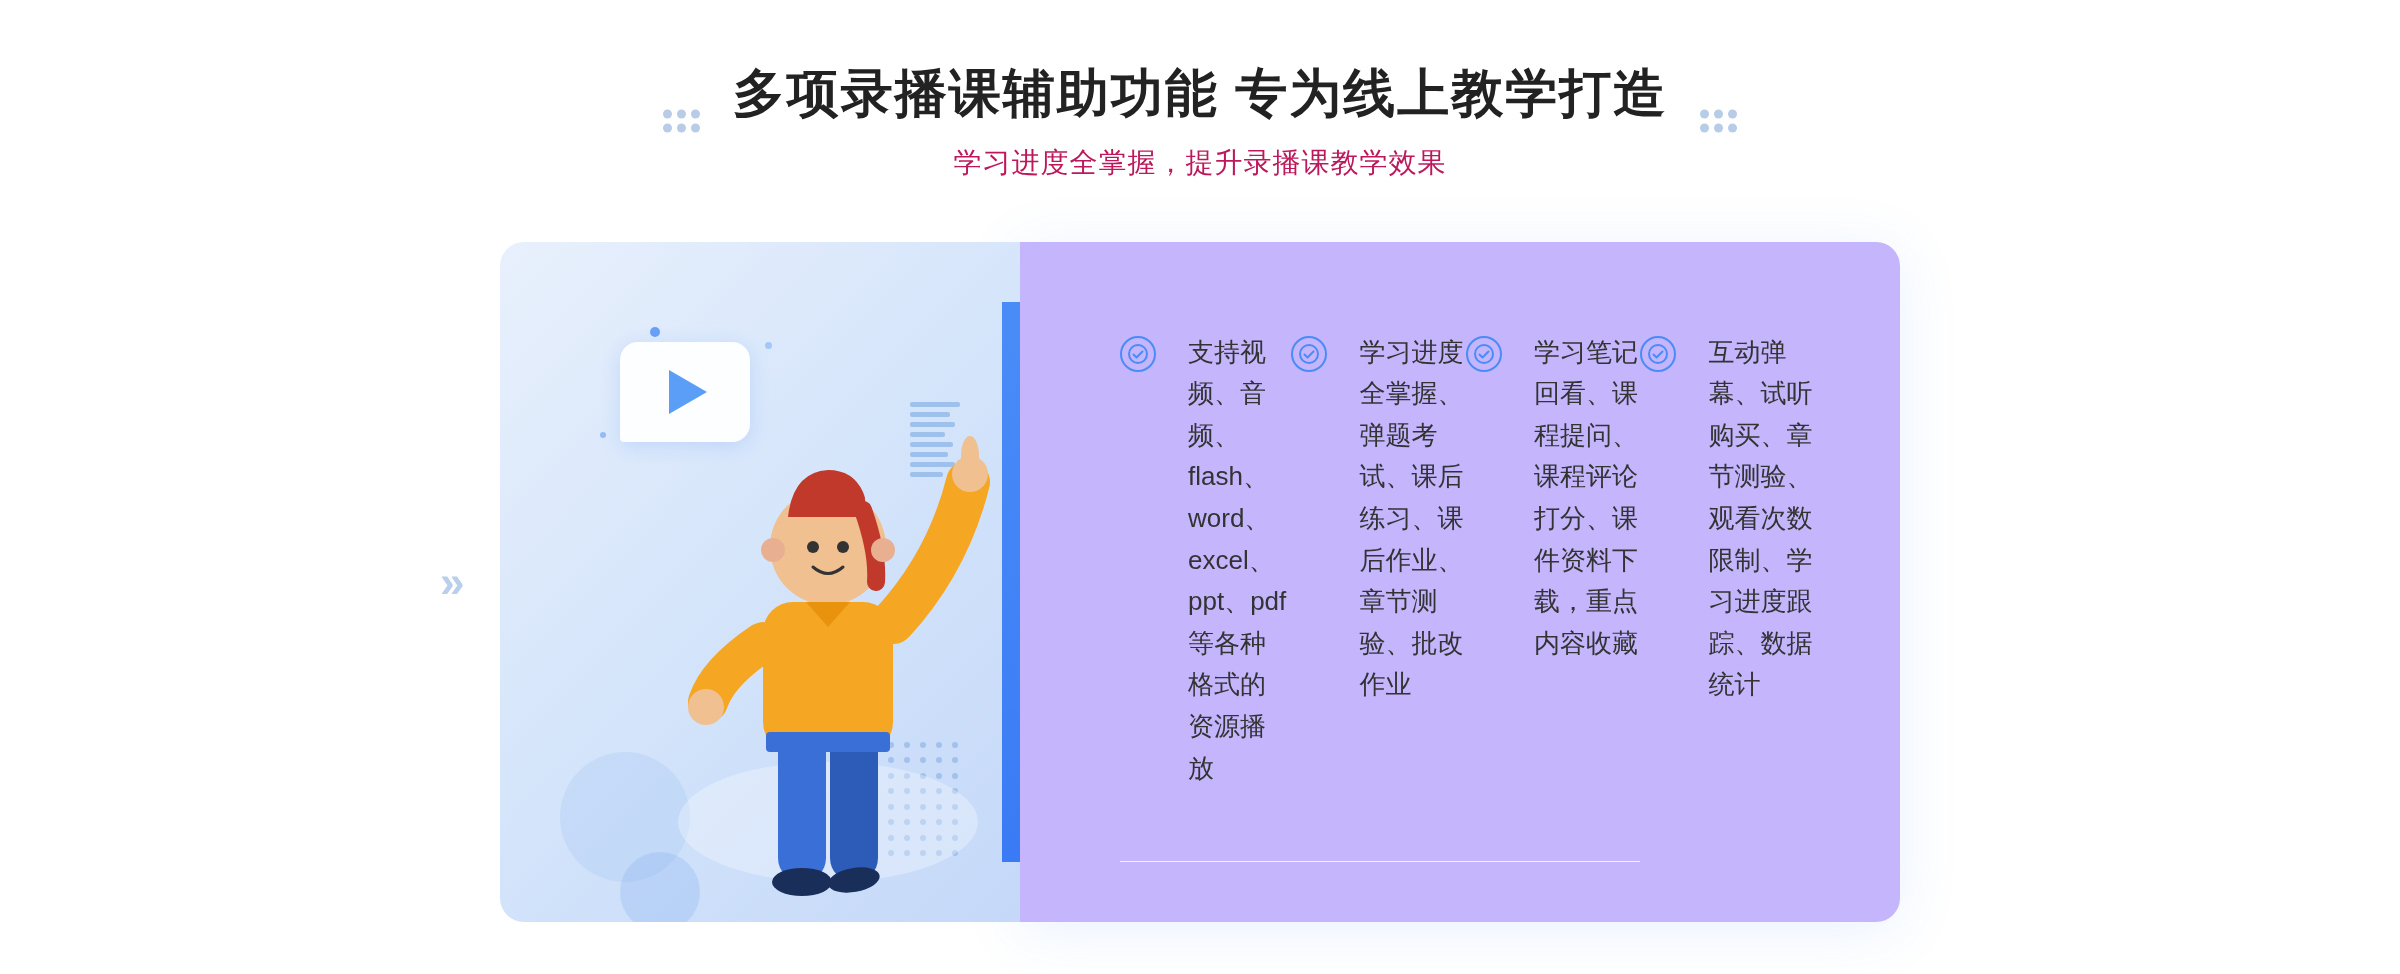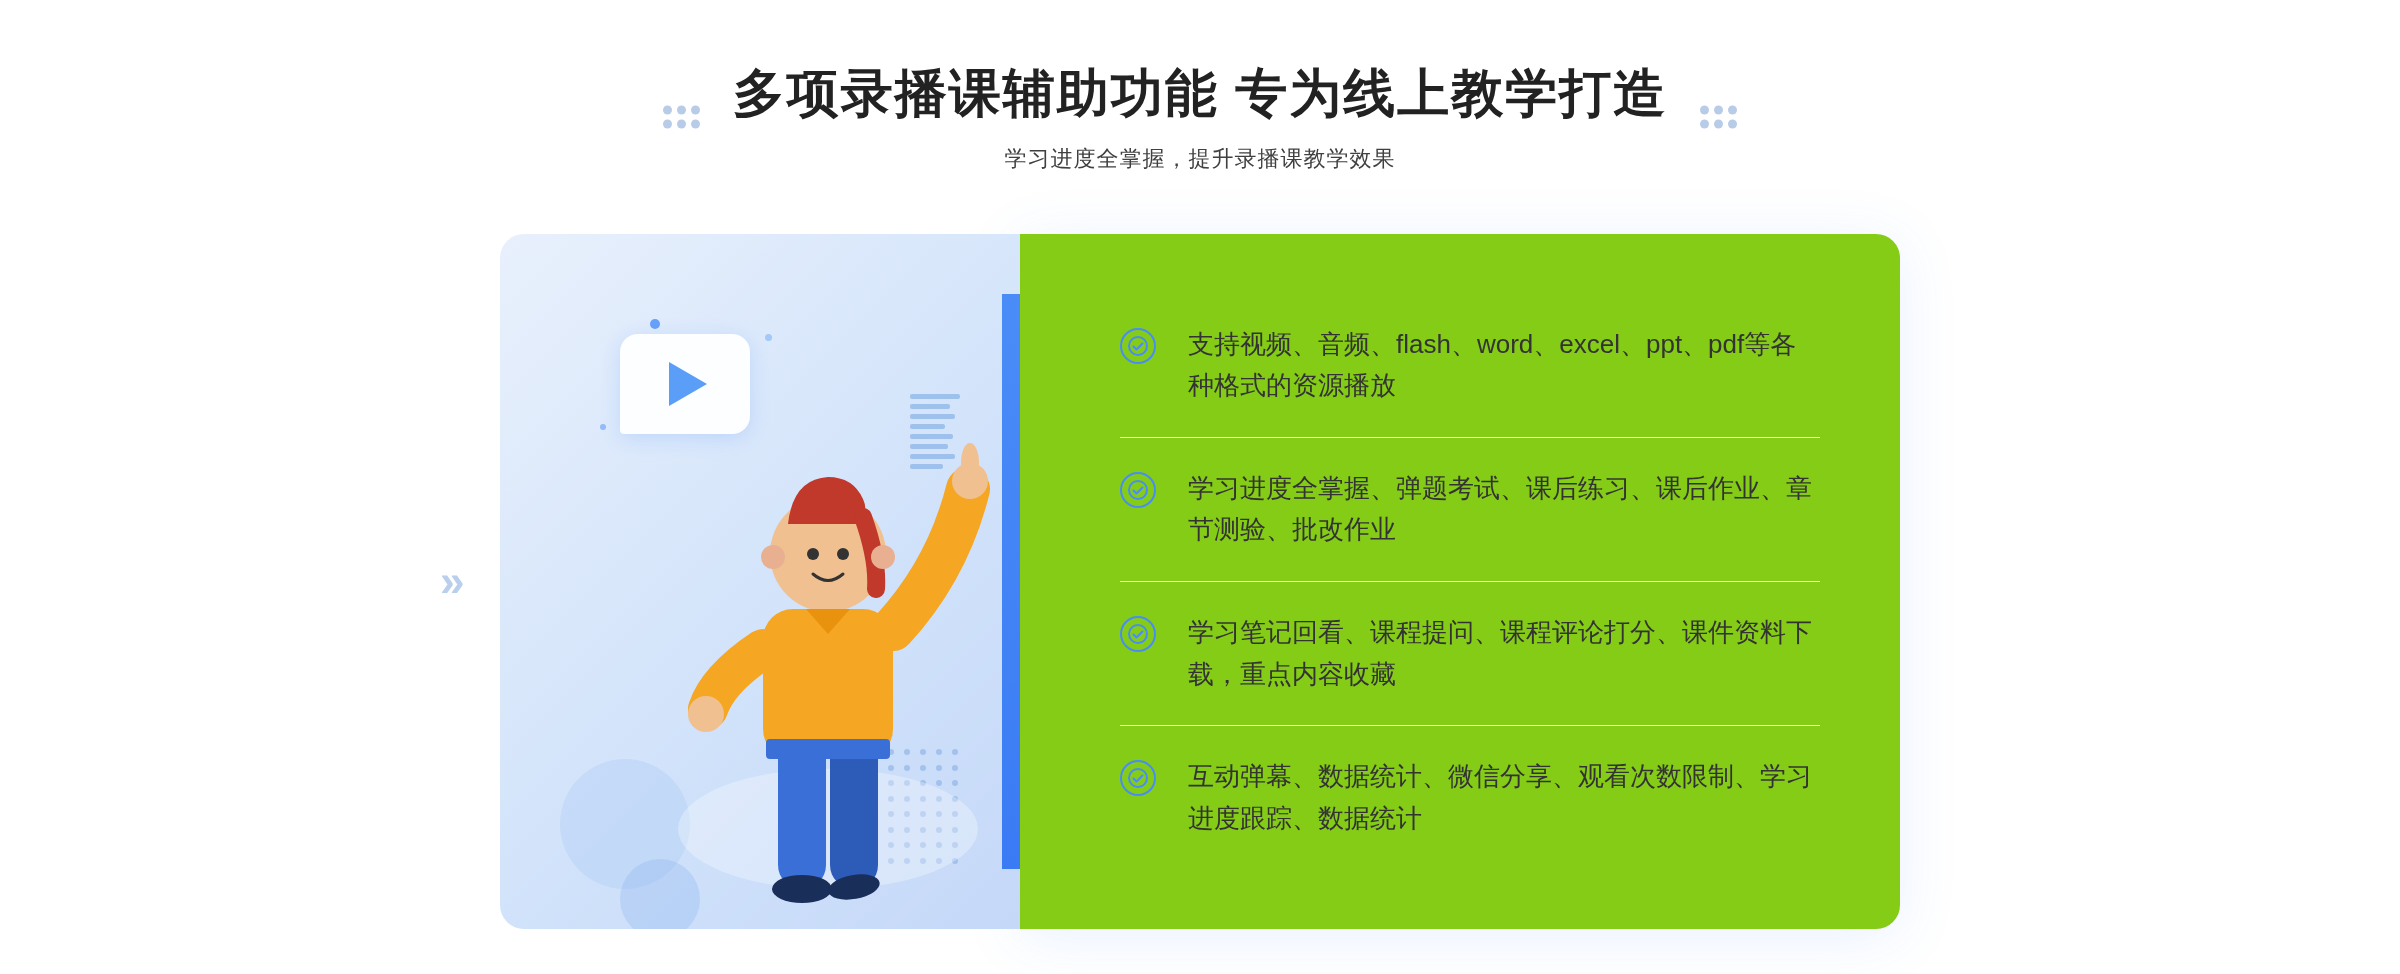--- a/index.html
+++ b/index.html
@@ -39,22 +39,22 @@
       font-size: 52px;
       font-weight: 700;
       color: #222222;
       letter-spacing: 2px;
       line-height: 1.3;
       display: inline-block;
       position: relative;
     }
 
     .sub-title {
-      font-size: 22px;
-      color: #404040;
+      font-size: 28px;
+      color: #be185d;
       margin-top: 16px;
       font-weight: 400;
       letter-spacing: 1px;
     }
 
     .content-section {
       display: flex;
       align-items: stretch;
       width: 1400px;
       min-height: 680px;
@@ -152,26 +152,25 @@
       bottom: 0;
       left: 50%;
       transform: translateX(-30%);
       width: 340px;
       height: 560px;
     }
 
     
     .content-card {
       flex: 1;
-      background: #84cc16;
+      background: #c4b5fd;
       border-radius: 0 24px 24px 0;
       box-shadow: 0 8px 60px rgba(74, 140, 247, 0.12);
       padding: 60px 80px 60px 100px;
       display: flex;
-      flex-direction: column;
       justify-content: space-around;
     }
 
     .feature-item {
       display: flex;
       align-items: flex-start;
       padding: 30px 0;
       border-bottom: 1px solid #f0f4fc;
     }
     .feature-item:last-child {
@@ -426,19 +425,19 @@
         <span class="feature-text">学习笔记回看、课程提问、课程评论打分、课件资料下载，重点内容收藏</span>
       </div>
 
       <div class="feature-item">
         <div class="check-icon">
           <svg width="20" height="20" viewBox="0 0 20 20" fill="none" xmlns="http://www.w3.org/2000/svg">
             <circle cx="10" cy="10" r="9" stroke="#4a8cf7" stroke-width="2"></circle>
             <path d="M5.5 10.5L8.5 13.5L14.5 7.5" stroke="#4a8cf7" stroke-width="2" stroke-linecap="round" stroke-linejoin="round"></path>
           </svg>
         </div>
-        <span class="feature-text">互动弹幕、数据统计、微信分享、观看次数限制、学习进度跟踪、数据统计</span>
+        <span class="feature-text">互动弹幕、试听购买、章节测验、观看次数限制、学习进度跟踪、数据统计</span>
       </div>
 
     </div>
   </div>
 
 </div>
 
 </body></html>

